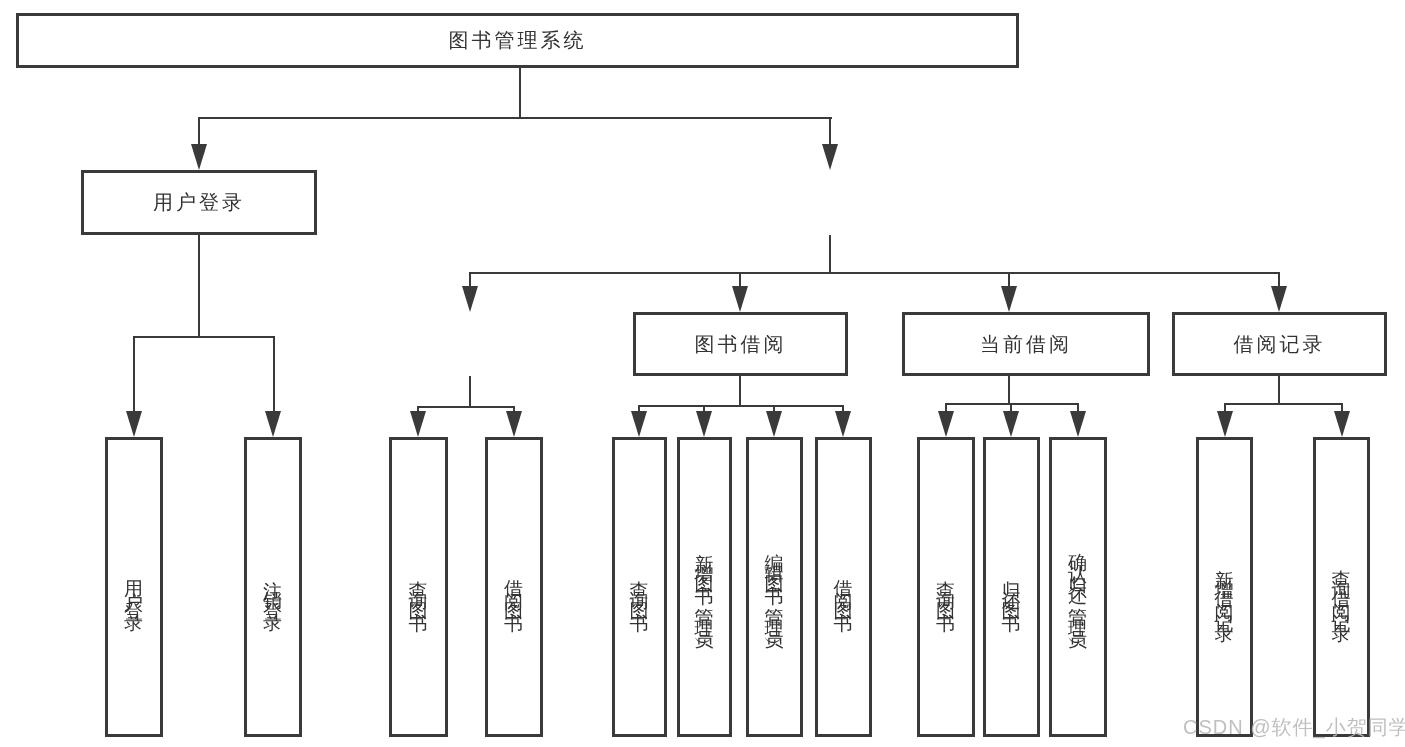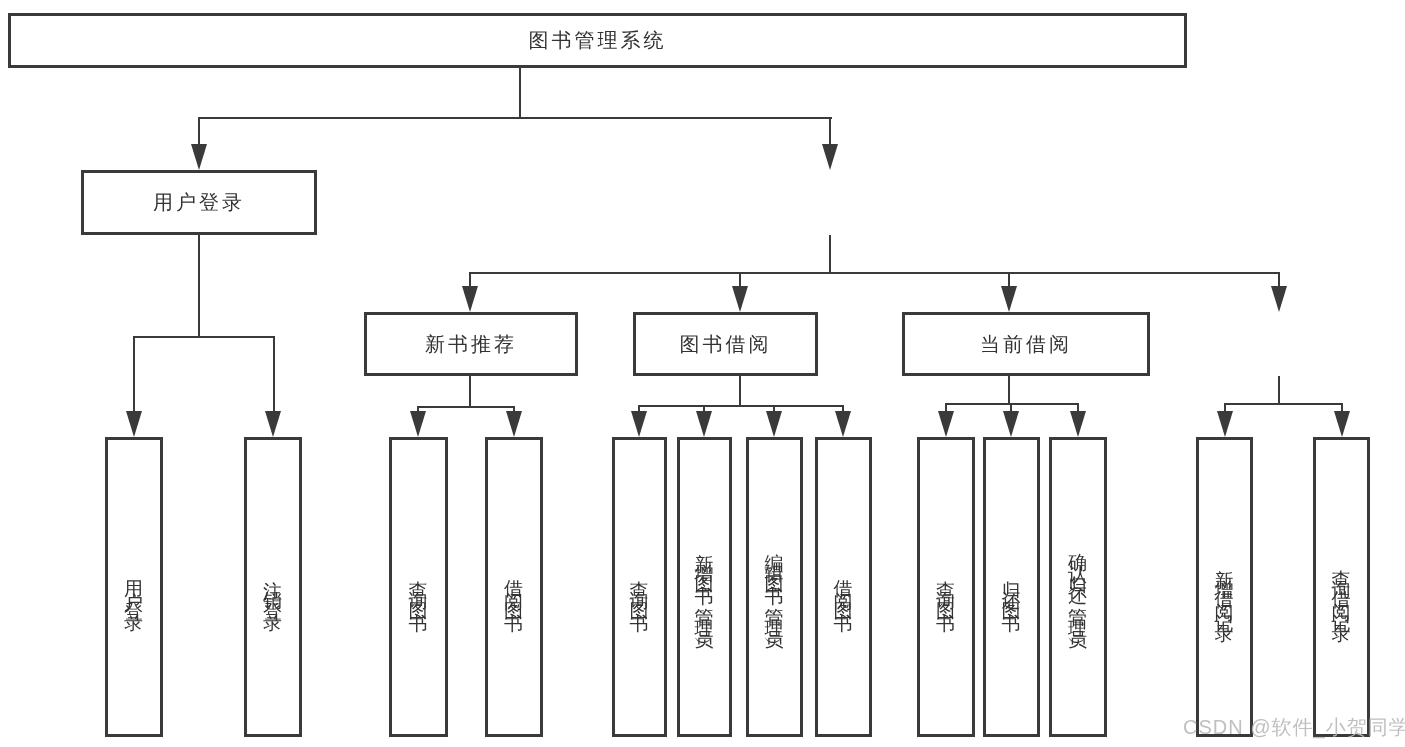--- a/index.html
+++ b/index.html
@@ -27,21 +27,21 @@
   .watermark{
     position:absolute;left:1183px;top:714px;font-size:20px;color:#b9b9b9;
     letter-spacing:1px;opacity:.9;white-space:nowrap;
   }
 </style>
 </head>
 <body>
 
 <div class="stage">
 
-  <div class="box" style="left:8px;top:13px;width:1179px;height:55px">
+  <div class="box" style="left:16px;top:13px;width:1003px;height:55px">
     <span>图书管理系统</span>
   </div>
 
   <div class="vl" style="left:519px;top:68px;height:49px"></div>
   <div class="hl" style="left:198px;top:117px;width:634px"></div>
   <div class="vl" style="left:198px;top:119px;height:27px"></div>
   <div class="ar" style="left:191px;top:144px"></div>
   <div class="vl" style="left:829px;top:119px;height:27px"></div>
   <div class="ar" style="left:822px;top:144px"></div>
 
@@ -60,28 +60,28 @@
   <div class="hl" style="left:469px;top:272px;width:811px"></div>
   <div class="vl" style="left:469px;top:274px;height:14px"></div>
   <div class="ar" style="left:462px;top:286px"></div>
   <div class="vl" style="left:739px;top:274px;height:14px"></div>
   <div class="ar" style="left:732px;top:286px"></div>
   <div class="vl" style="left:1008px;top:274px;height:14px"></div>
   <div class="ar" style="left:1001px;top:286px"></div>
   <div class="vl" style="left:1278px;top:274px;height:14px"></div>
   <div class="ar" style="left:1271px;top:286px"></div>
 
-  <div class="box" style="left:364px;top:312px;width:214px;height:64px">
-    <span>新书推荐</span>
-  </div>
-  <div class="box" style="left:633px;top:312px;width:185px;height:64px">
+  <div class="box" style="left:633px;top:312px;width:215px;height:64px">
     <span>图书借阅</span>
   </div>
   <div class="box" style="left:902px;top:312px;width:248px;height:64px">
     <span>当前借阅</span>
+  </div>
+  <div class="box" style="left:1172px;top:312px;width:215px;height:64px">
+    <span>借阅记录</span>
   </div>
 
   <div class="vl" style="left:469px;top:376px;height:32px"></div>
   <div class="hl" style="left:418px;top:406px;width:97px"></div>
   <div class="vl" style="left:417px;top:406px;height:8px"></div>
   <div class="ar" style="left:410px;top:411px"></div>
   <div class="vl" style="left:513px;top:406px;height:8px"></div>
   <div class="ar" style="left:506px;top:411px"></div>
 
   <div class="vl" style="left:739px;top:376px;height:31px"></div>

